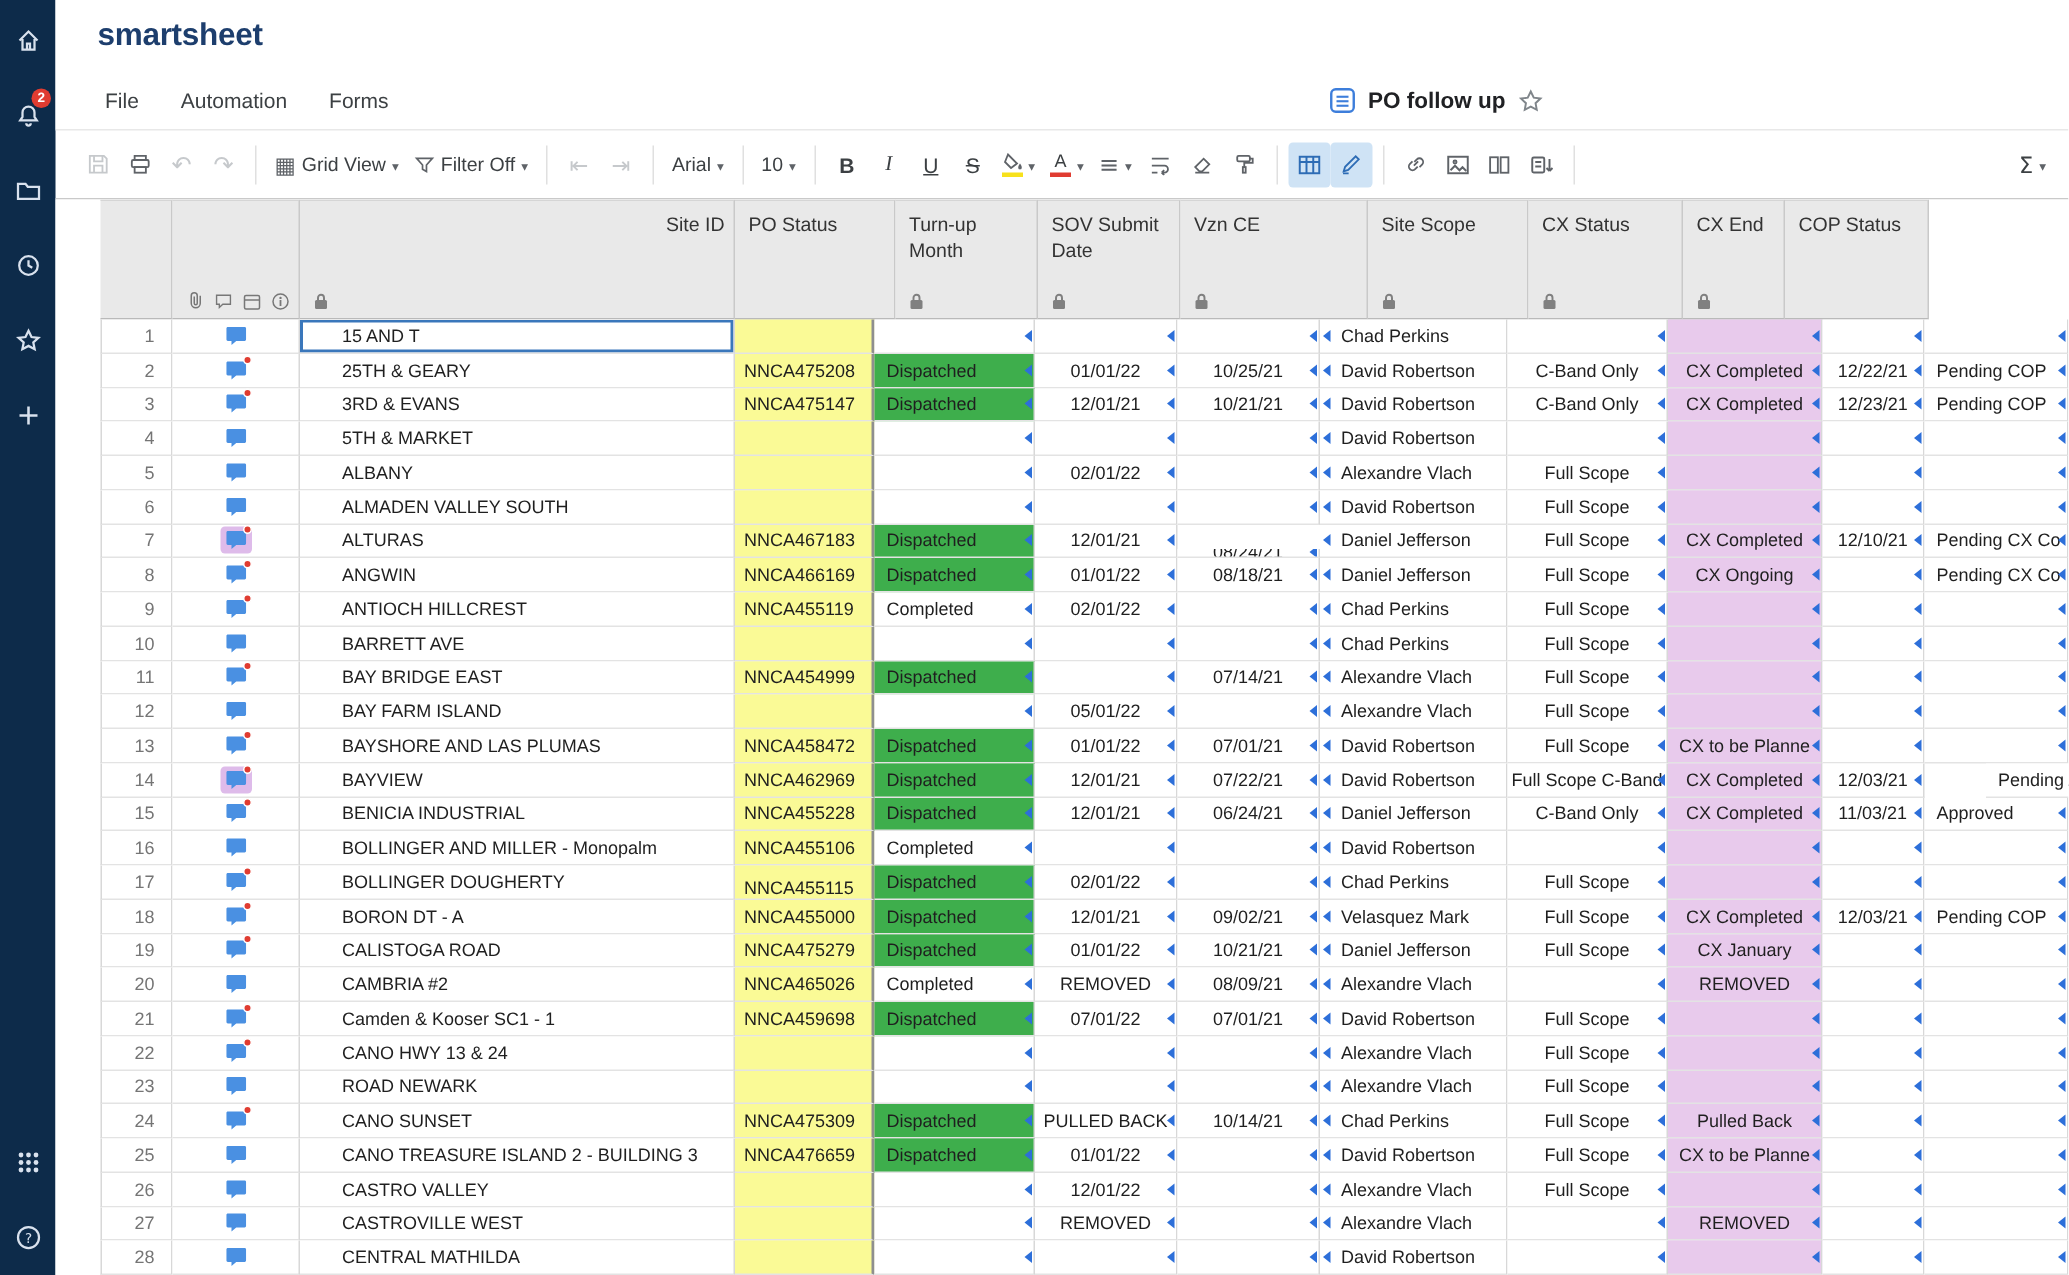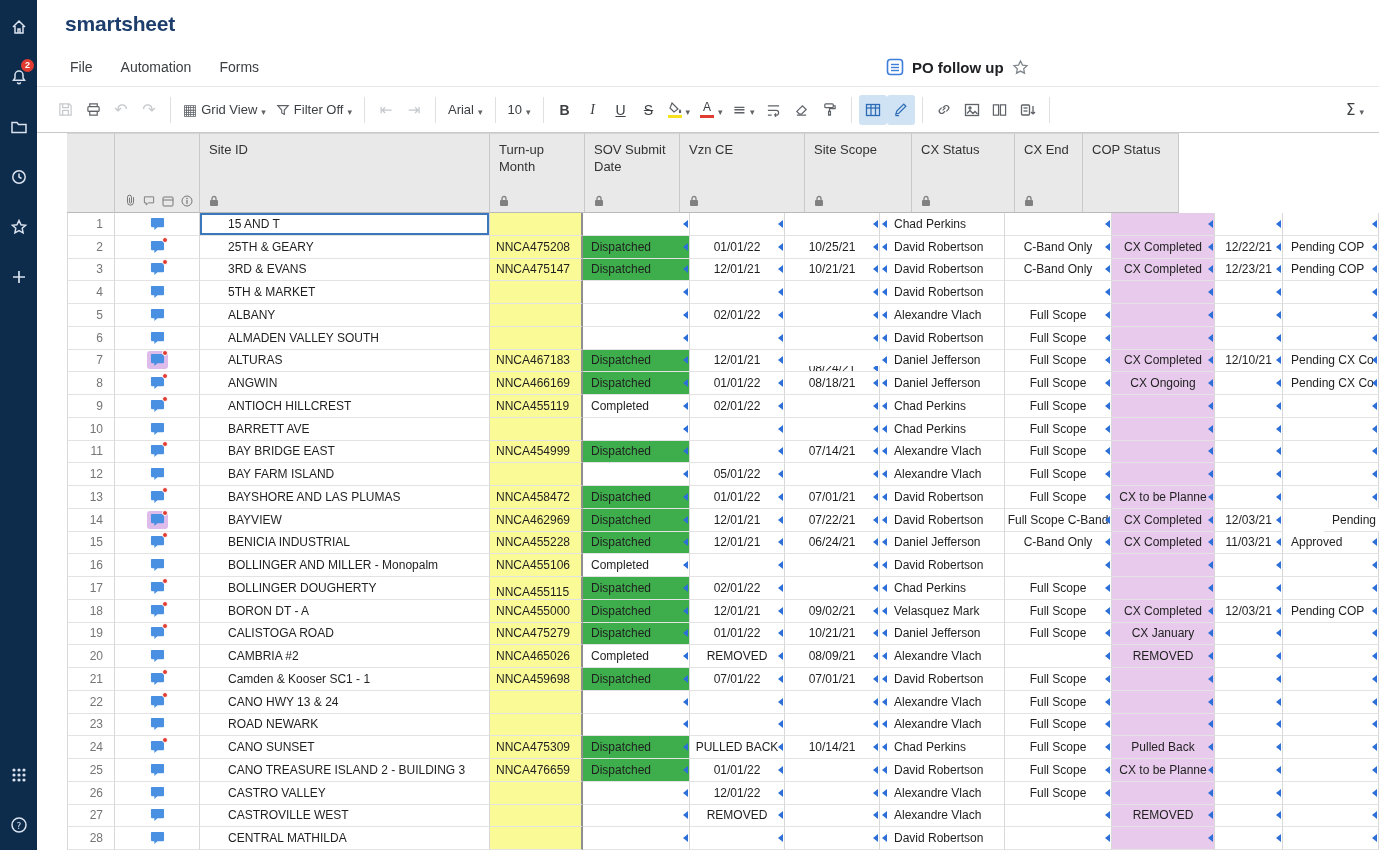--- a/index.html
+++ b/index.html
@@ -335,28 +335,32 @@
                 <rect x="1" y="1" width="10" height="9" rx="1"></rect>
                 <line x1="1" y1="4" x2="11" y2="4"></line>
               </svg>
               <svg width="12" height="12" viewBox="0 0 12 12">
                 <circle cx="6" cy="6" r="5" fill="none" stroke="#777" stroke-width="1"></circle>
                 <circle cx="6" cy="3.6" r=".8" fill="#777"></circle>
                 <rect x="5.4" y="5" width="1.2" height="4" fill="#777"></rect>
               </svg>
             </div>
           </div>
-          <div class="hcell c-site" style="width: 290px;">
+          <div class="hcell c-site" style="width: 290px; text-align: right;">
             <div class="hlabel">Site ID</div>
             <div class="hbottom">
               <svg width="10" height="12" viewBox="0 0 10 12">
                 <rect x="1" y="5" width="8" height="6" rx="1" fill="#808080"></rect>
                 <path d="M3 5V3.5a2 2 0 0 1 4 0V5" stroke="#808080" stroke-width="1.3" fill="none"></path>
               </svg>
             </div>
+          </div>
+          <div class="hcell c-po_status" style="width: 107px;">
+            <div class="hlabel">PO Status</div>
+            <div class="hbottom"></div>
           </div>
           <div class="hcell c-turn_up" style="width: 95px;">
             <div class="hlabel">Turn-up Month</div>
             <div class="hbottom">
               <svg width="10" height="12" viewBox="0 0 10 12">
                 <rect x="1" y="5" width="8" height="6" rx="1" fill="#808080"></rect>
                 <path d="M3 5V3.5a2 2 0 0 1 4 0V5" stroke="#808080" stroke-width="1.3" fill="none"></path>
               </svg>
             </div>
           </div>

